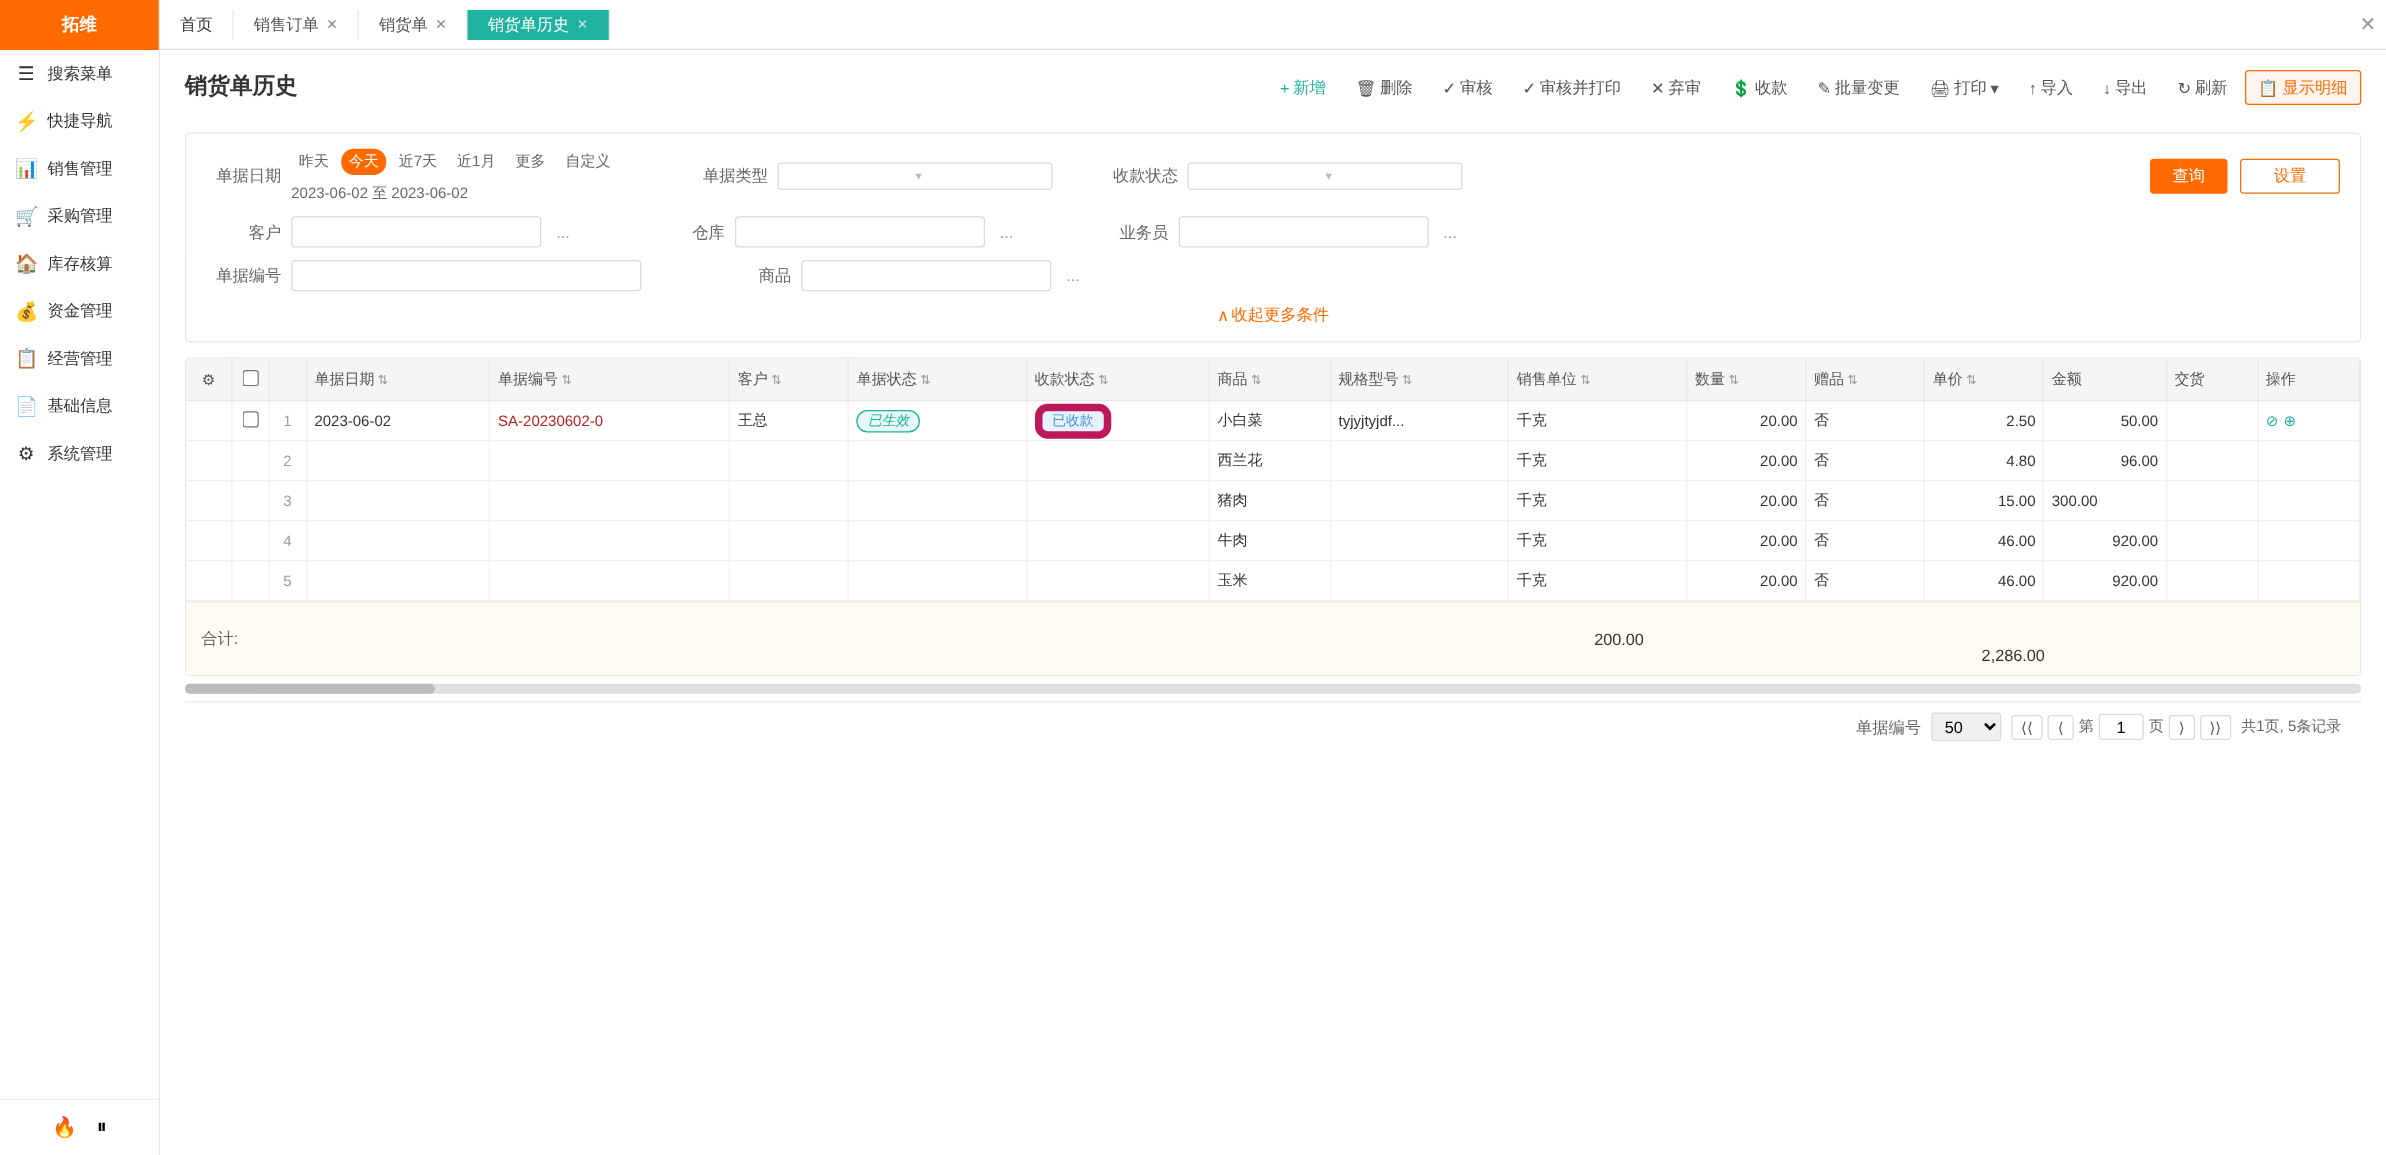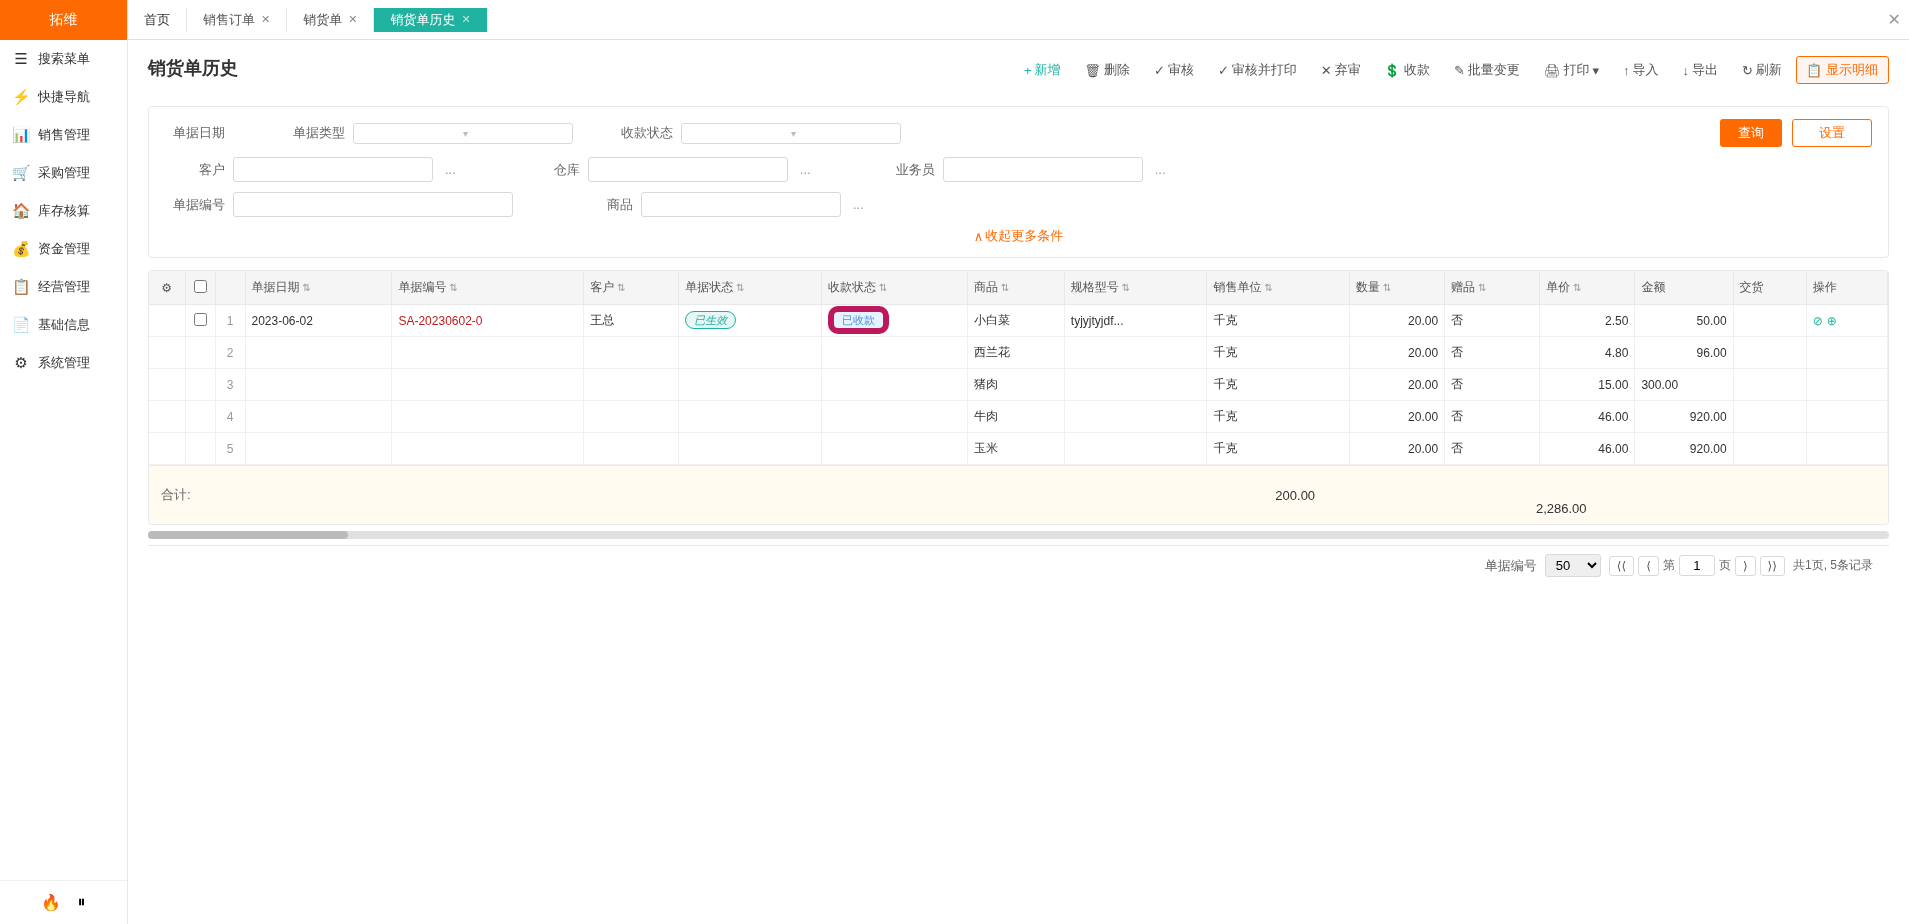--- a/index.html
+++ b/index.html
@@ -1,20 +1,20 @@
 <!DOCTYPE html>
 <html><head>
   <meta charset="utf-8">
   <style>
     * { box-sizing: border-box; margin: 0; padding: 0; font-family: 'Microsoft YaHei', Arial, sans-serif; font-size: 13px; }
     body { display: flex; height: 924px; overflow: hidden; background: #f5f5f5; }
 
     
     .sidebar { width: 128px; background: #fff; display: flex; flex-direction: column; border-right: 1px solid #e8e8e8; height: 100%; }
-    .sidebar-logo { background: #ff6a00; height: 40px; display: flex; align-items: center; justify-content: center; color: #fff; font-size: 14px; font-weight: normal; }
+    .sidebar-logo { background: #ff6a00; height: 40px; display: flex; align-items: center; justify-content: center; color: #fff; font-size: 14px; font-weight: bold; }
     .sidebar-item { display: flex; align-items: center; padding: 10px 12px; cursor: pointer; color: #333; gap: 8px; }
     .sidebar-item .icon { font-size: 15px; width: 18px; text-align: center; }
     .sidebar-item .label { font-size: 13px; }
     .sidebar-bottom { margin-top: auto; border-top: 1px solid #f0f0f0; padding: 8px 0; }
 
     
     .main { flex: 1; display: flex; flex-direction: column; overflow: hidden; }
 
     
     .top-tabs { background: #fff; display: flex; align-items: center; border-bottom: 1px solid #e0e0e0; height: 40px; padding-left: 0; }
@@ -217,20 +217,31 @@
             <span>显示明细</span>
           </button>
         </div>
       </div>
 
       <div class="filter-area">
 
         <div class="filter-row">
           <div class="filter-item">
             <span class="filter-label">单据日期</span>
+            <div style="display:flex; flex-direction:column;">
+              <div class="date-tabs">
+                <span class="date-tab">昨天</span>
+                <span class="date-tab active">今天</span>
+                <span class="date-tab">近7天</span>
+                <span class="date-tab">近1月</span>
+                <span class="date-tab">更多</span>
+                <span class="date-tab">自定义</span>
+              </div>
+              <div class="date-value">2023-06-02 至 2023-06-02</div>
+            </div>
           </div>
           <div class="filter-item" style="margin-left: 40px;">
             <span class="filter-label">单据类型</span>
             <div class="select-with-arrow">
               <span></span>
               <span class="select-arrow">▾</span>
             </div>
           </div>
           <div class="filter-item" style="margin-left: 20px;">
             <span class="filter-label">收款状态</span>
@@ -411,21 +422,21 @@
           <span style="flex:1;"></span>
           <span style="flex:1;"></span>
           <span style="flex:1;"></span>
           <span style="flex:1;"></span>
           <span style="flex:1;"></span>
           <span style="flex:1;"></span>
           <span style="flex:1;"></span>
           <span class="total-qty" style="min-width:80px; text-align:right; padding-right: 20px;">200.00</span>
           <span style="flex:1;"></span>
           <span style="flex:1;"></span>
-          <span class="total-amount" style="min-width:100px; margin-top:27px;">2,286.00</span>
+          <span class="total-amount" style="min-width:100px; text-align:right;margin-top:27px;">2,286.00</span>
           <span style="min-width:80px;"></span>
           <span style="min-width:80px;"></span>
         </div>
       </div>
 
       <div style="padding: 4px 0;">
         <div class="table-scroll">
           <div class="table-scroll-inner"></div>
         </div>
       </div>

